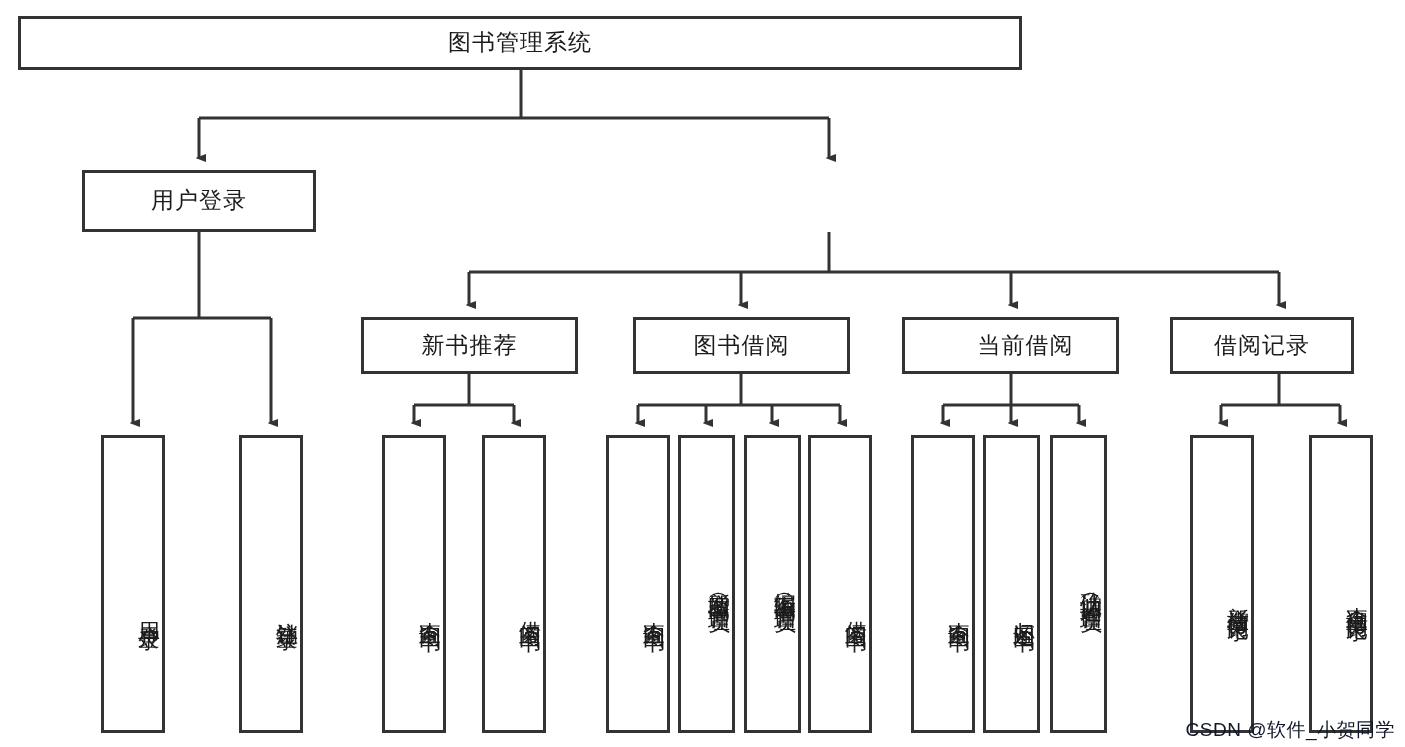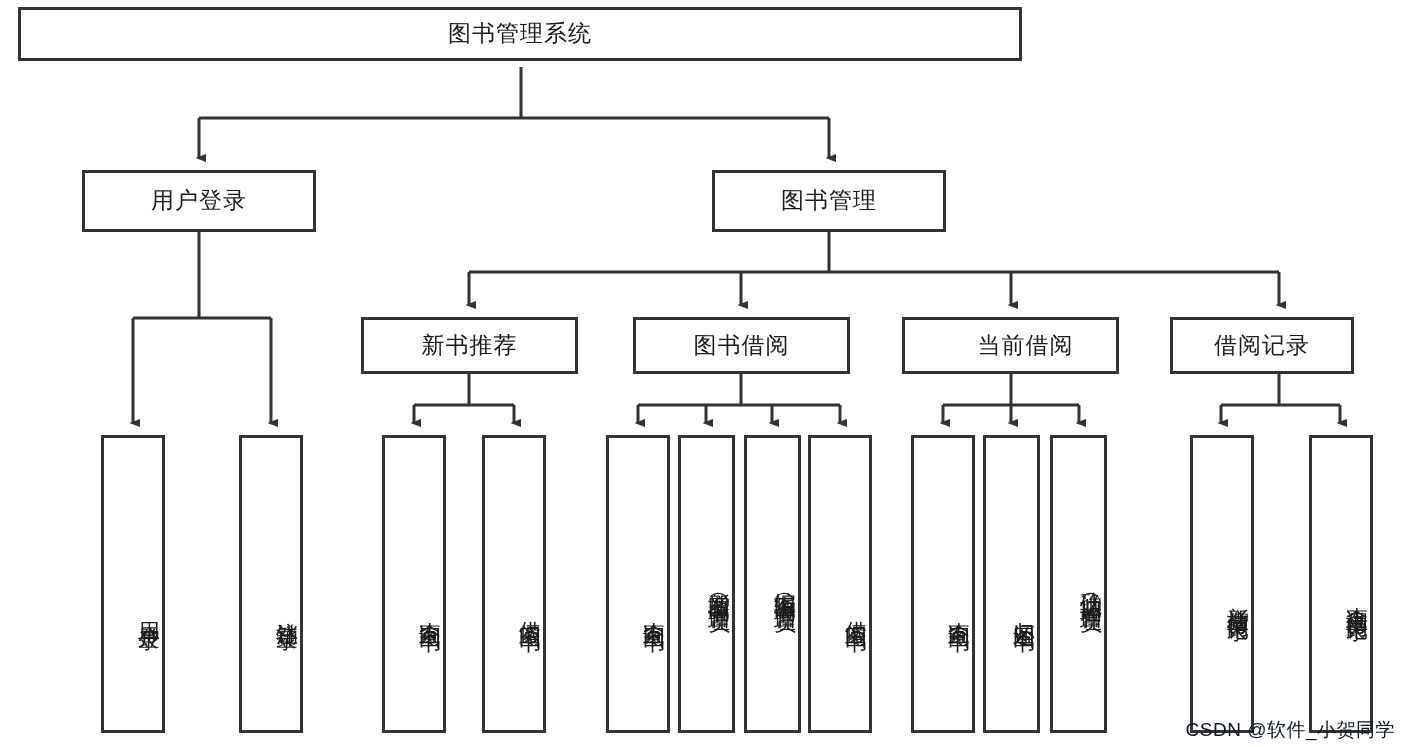--- a/index.html
+++ b/index.html
@@ -116,31 +116,28 @@
       <path d="M1011,405 L1011,423" marker-end="url(#arrow)"></path>
       <path d="M1079,405 L1079,423" marker-end="url(#arrow)"></path>
 
       <path d="M1279,374 L1279,405"></path>
       <path d="M1221,405 L1340,405"></path>
       <path d="M1221,405 L1221,423" marker-end="url(#arrow)"></path>
       <path d="M1340,405 L1340,423" marker-end="url(#arrow)"></path>
     </g>
   </svg>
 
-  <div class="node horiz" style="left:18px; top:7px; width:1004px; height:54px;">
+  <div class="node horiz" style="left:18px; top:16px; width:1004px; height:54px;">
     <span>图书管理系统</span>
   </div>
 
   <div class="node horiz" style="left:82px; top:170px; width:234px; height:62px;">
     <span>用户登录</span>
   </div>
 
-  <div class="node horiz" style="left:712px; top:170px; width:234px; height:62px;">
-    <span>图书管理</span>
-  </div>
 
   <div class="node horiz" style="left:361px; top:317px; width:217px; height:57px;">
     <span>新书推荐</span>
   </div>
 
   <div class="node horiz" style="left:633px; top:317px; width:217px; height:57px;">
     <span>图书借阅</span>
   </div>
 
   <div class="node horiz" style="left:902px; top:317px; width:217px; height:57px;padding-left:30px;">

